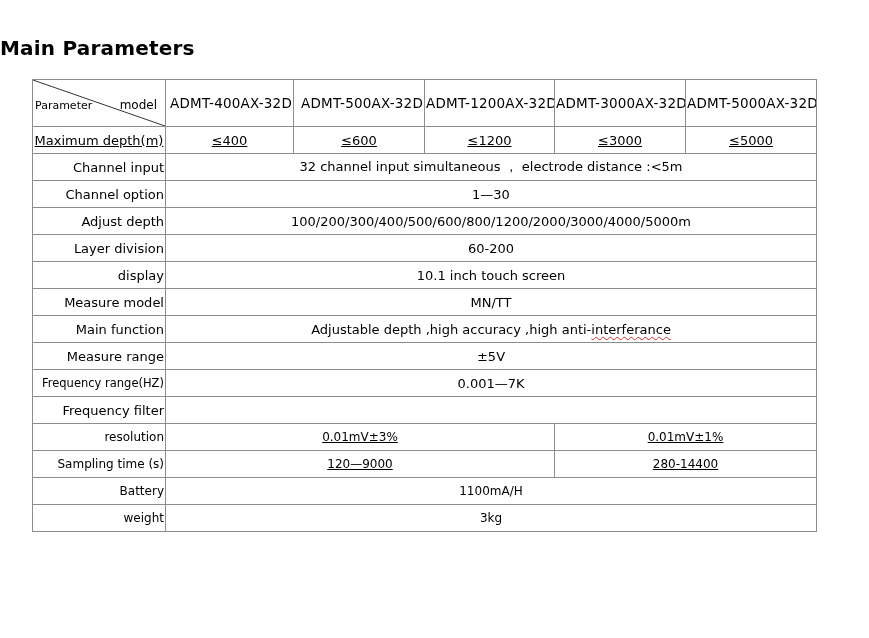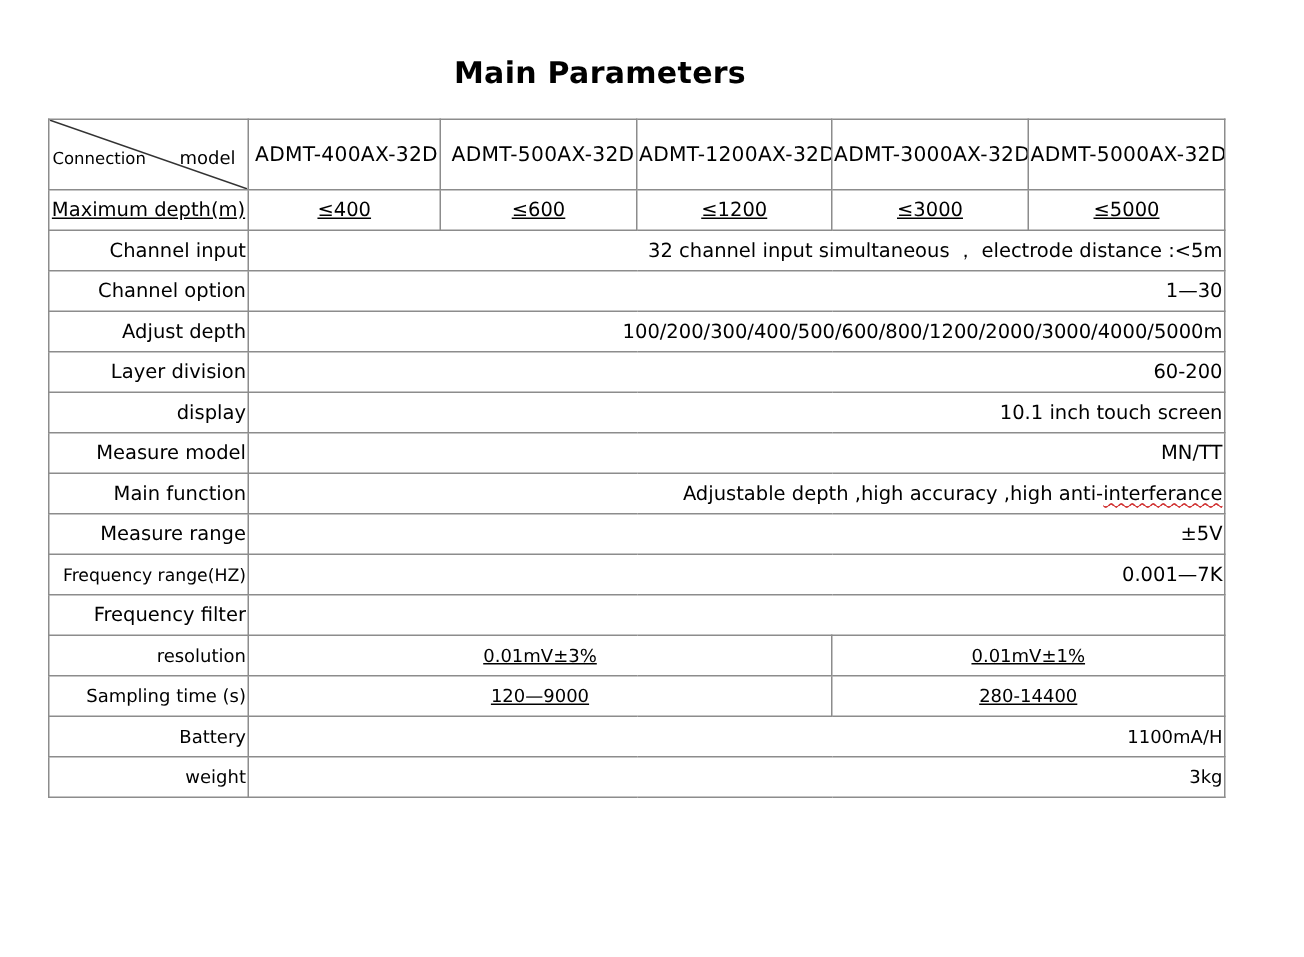--- a/index.html
+++ b/index.html
@@ -1,28 +1,28 @@
 <!DOCTYPE html>
 <html><head>
 <meta charset="utf-8">
 <style>
   html, body { margin: 0; padding: 0; background: #ffffff; }
   body { width: 869px; height: 638px; position: relative; overflow: hidden;
          font-family: "DejaVu Sans", sans-serif; color: #000; }
-  .title { position: absolute; left: 0; width: 800px; top: 36px; text-align: center;
+  .title { position: absolute; left: 0; width: 800px; top: 36px; 
            font-weight: bold; font-size: 20px; letter-spacing: 0.2px; }
   table.params { position: absolute; left: 32px; top: 79px; border-collapse: collapse;
                  table-layout: fixed; width: 784px; font-size: 13px; }
   table.params td { border: 1px solid #8c8c8c; padding: 0 1px; height: 26px; white-space: nowrap;
                     overflow: hidden; }
   table.params tr:first-child td { height: 46px; }
   table.params { border: 1.5px solid #333; }
   td.lbl { text-align: right; }
   td.ctr { text-align: center; text-decoration: underline; }
-  td.val { text-align: right; }
+  td.val { text-align: center; }
   td.hdr-model { text-align: right; font-size: 13.5px; letter-spacing: 0.2px; }
   td.diag { position: relative; padding: 0; }
   td.diag svg { position: absolute; left: 0; top: 0; width: 100%; height: 100%; }
   td.diag .p { position: absolute; left: 2px; bottom: 14px; font-size: 11px; }
   td.diag .m { position: absolute; right: 8px; bottom: 14px; font-size: 12px; }
   .small { font-size: 11.5px; text-align: left; }
   .squiggle { text-decoration: underline wavy #d03030; text-decoration-thickness: 1px; text-underline-offset: 2px; }
   .narrow { font-size: 12px; }
 </style>
 </head>
@@ -38,21 +38,21 @@
       <col style="width:130px">
       <col style="width:131px">
       <col style="width:131px">
   </colgroup>
   <tbody>
       <tr>
     <td class="diag">
       <svg viewBox="0 0 133 46" preserveAspectRatio="none">
         <line x1="0" y1="0" x2="133" y2="46" stroke="#333" stroke-width="1"></line>
       </svg>
-      <span class="p">Connection</span>
+      <span class="p">Parameter</span>
       <span class="m">model</span>
     </td>
     <td class="hdr-model">ADMT-400AX-32D</td>
     <td class="hdr-model">ADMT-500AX-32D</td>
     <td class="hdr-model">ADMT-1200AX-32D</td>
     <td class="hdr-model">ADMT-3000AX-32D</td>
     <td class="hdr-model">ADMT-5000AX-32D</td>
   </tr>
   <tr>
     <td class="ctr">Maximum depth(m)</td>

